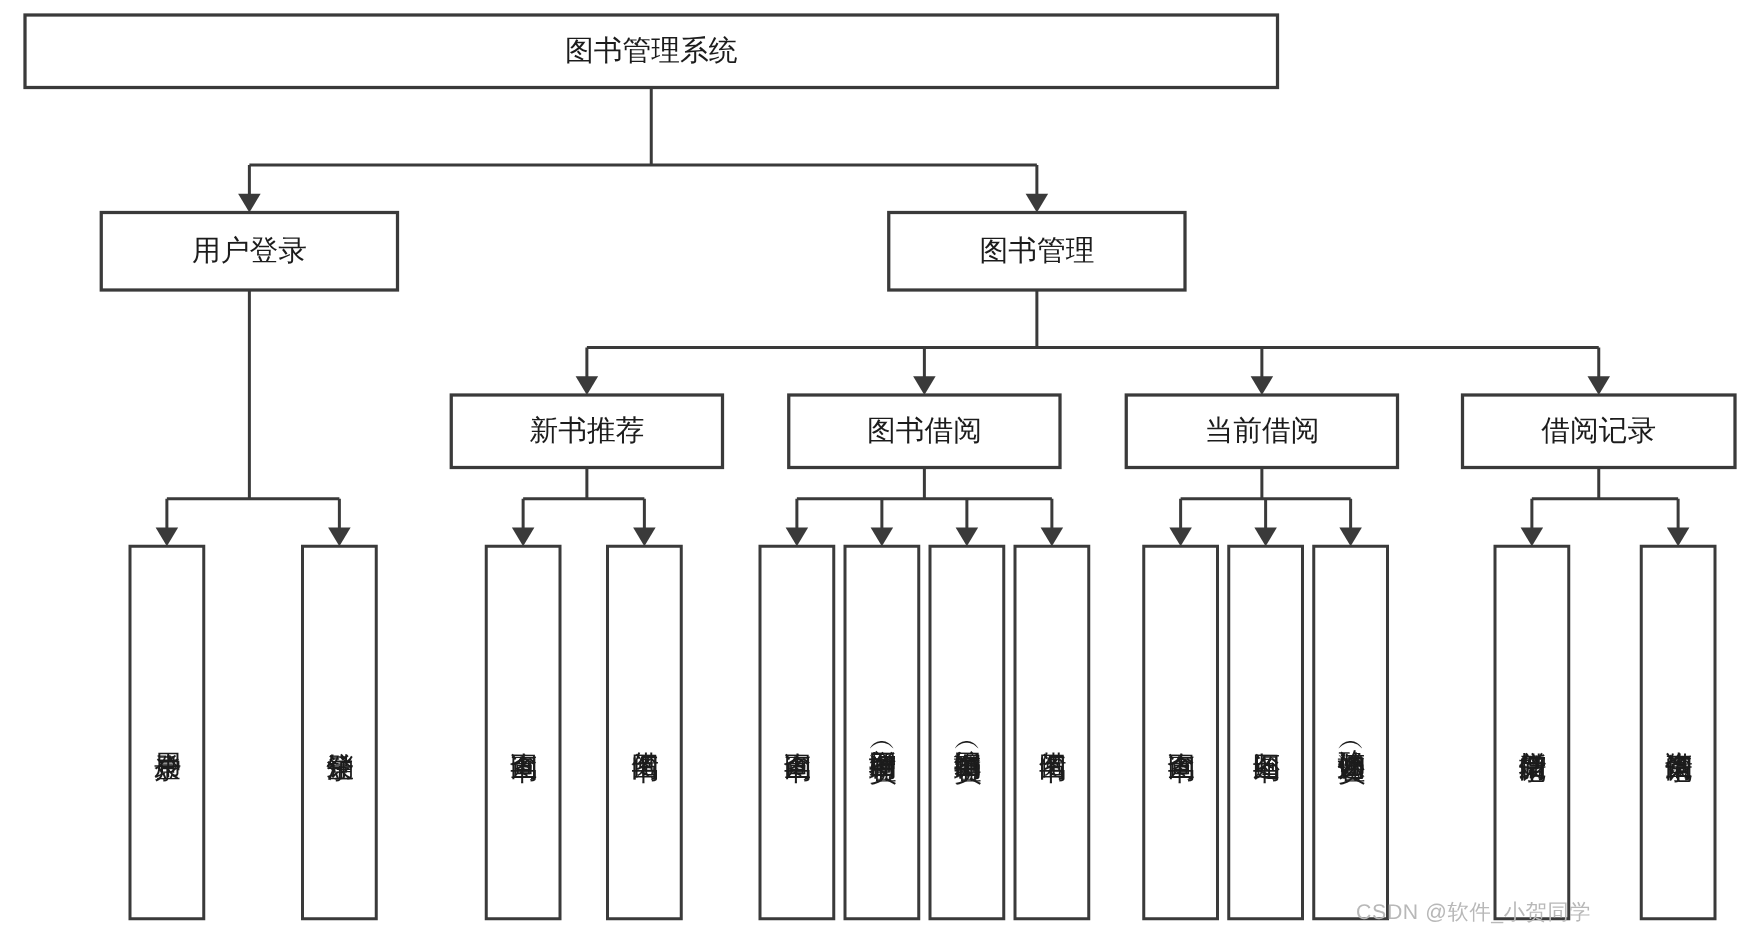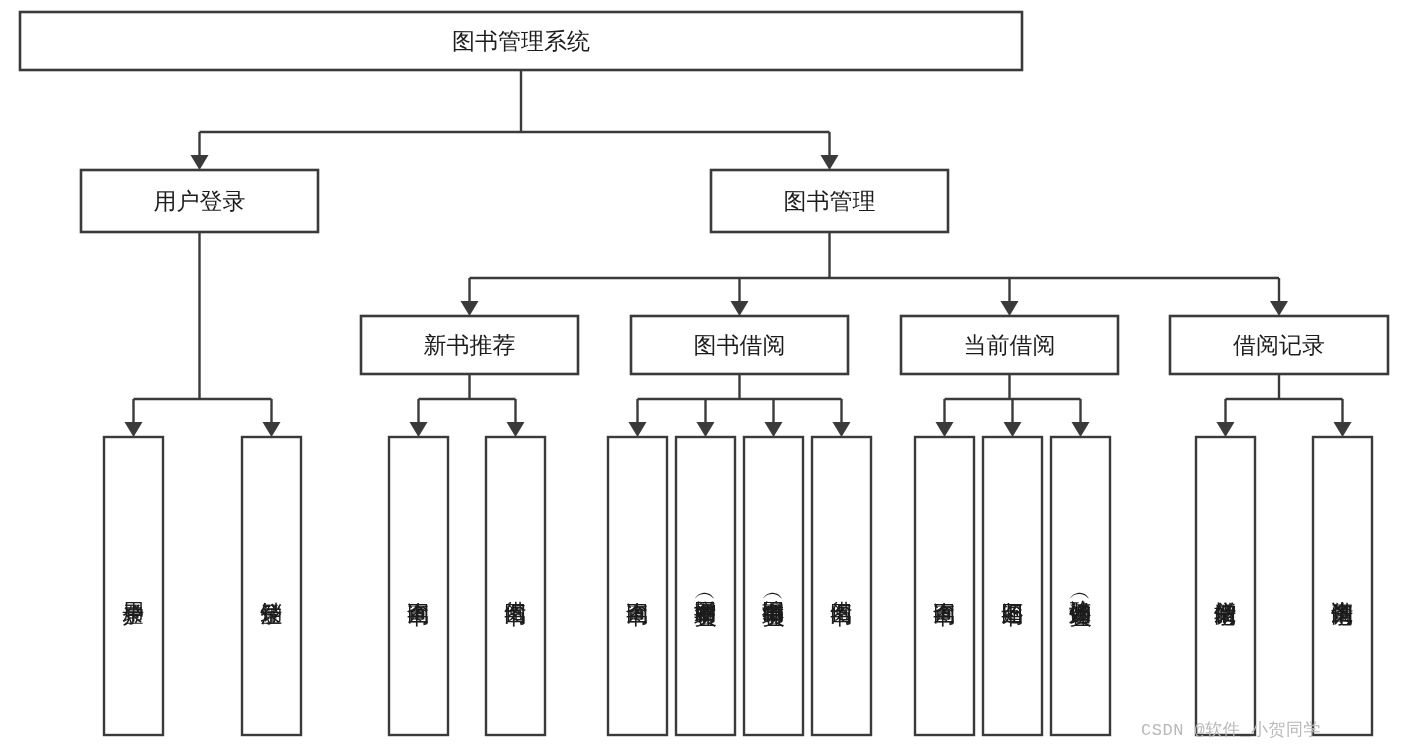--- a/index.html
+++ b/index.html
@@ -12,21 +12,20 @@
     width: 1405px;
     height: 747px;
     font-family: "DejaVu Sans", "Liberation Sans", sans-serif;
     overflow: hidden;
     position: relative;
   }
   #diagram-root {
     position: relative;
     width: 1281px;
     height: 747px;
-    padding-left: 48px;
   }
   svg.diagram-canvas {
     position: absolute;
     top: 0;
     left: 0;
     width: 1405px;
     height: 747px;
     display: block;
   }
   .node-box {
@@ -69,21 +68,21 @@
     writing-mode: vertical-rl;
     text-orientation: upright;
     letter-spacing: 1px;
     white-space: nowrap;
     text-align: left;
   }
   .watermark {
     position: absolute;
     right: 8px;
     bottom: 6px;
-    font-family: Liberation Mono, monospace;
+    font-family: Liberation Sans, sans-serif;
     font-size: 17px;
     color: #b8b8b8;
     letter-spacing: 0.5px;
     white-space: nowrap;
     pointer-events: none;
   }
 </style>
 </head>
 <body>
 

